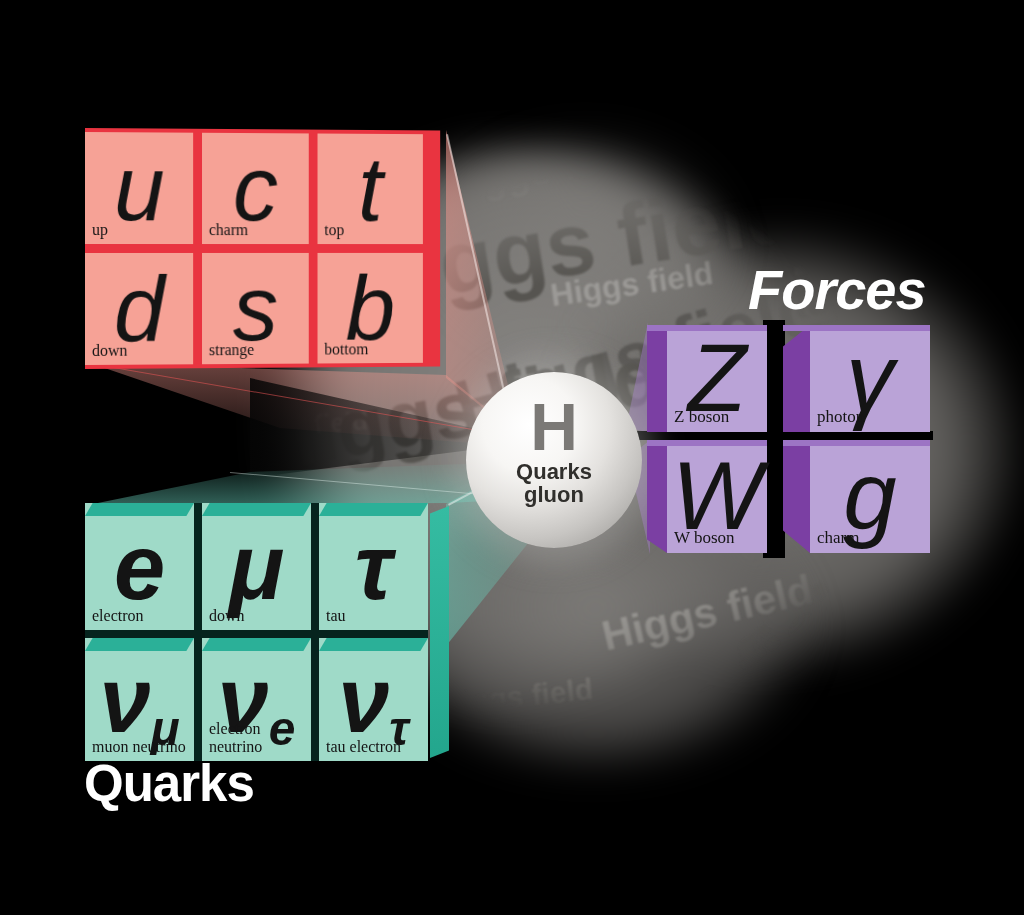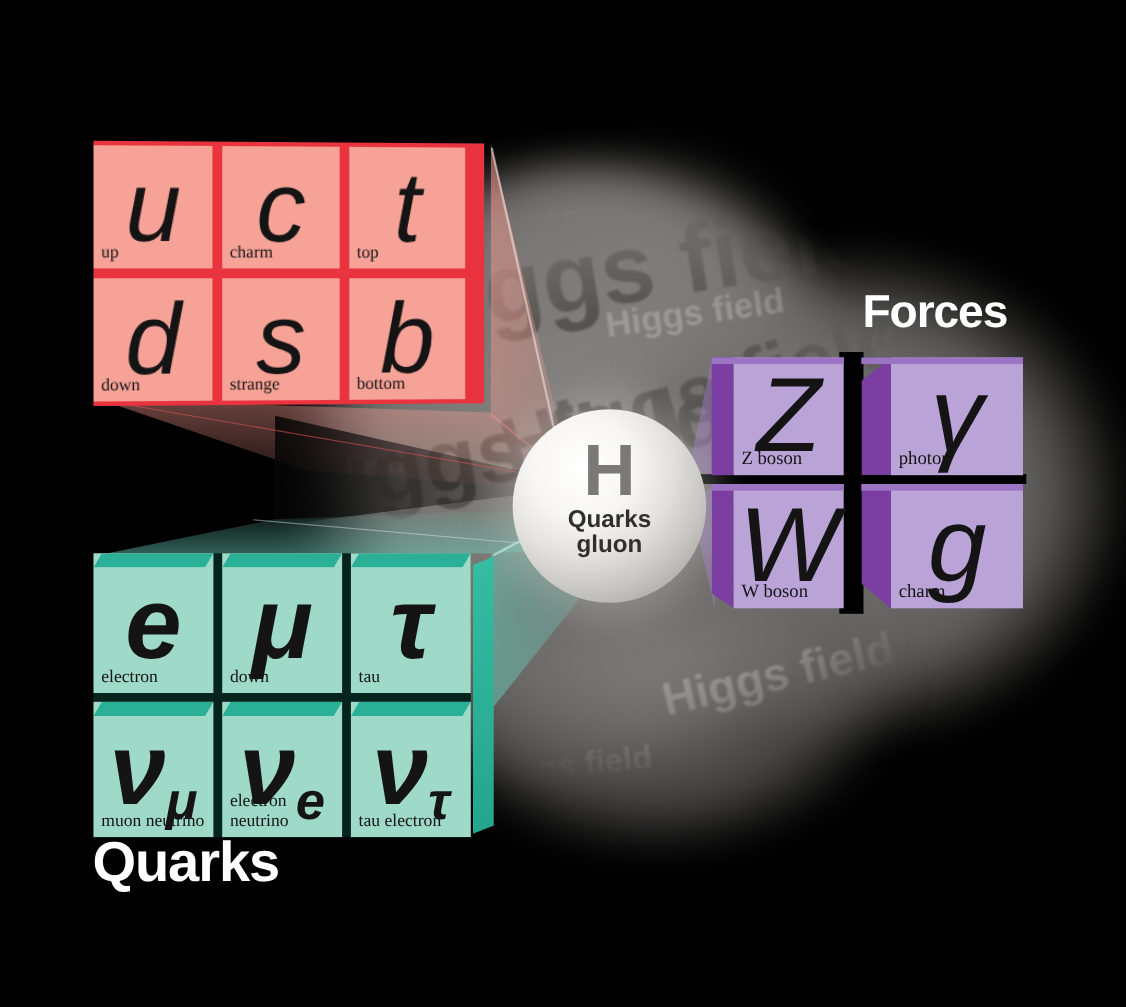--- a/index.html
+++ b/index.html
@@ -55,21 +55,21 @@
   #sphere{position:absolute;left:466px;top:372px;width:176px;height:176px;border-radius:50%;z-index:4;
     background:radial-gradient(circle at 36% 30%, #ffffff 0%, #f7f6f4 28%, #e4e2df 48%, #c7c5c2 68%, #a9a7a4 85%, #979592 100%);
     box-shadow:0 0 30px 14px rgba(190,188,185,.35);
     display:flex;flex-direction:column;align-items:center;}
   #h-sym{font-size:66px;font-weight:700;color:#7b7976;line-height:1;margin-top:22px;}
   .h-name{font-size:22px;font-weight:700;color:#302f2c;line-height:1.05;}
 
   
   .title{position:absolute;color:#fff;font-weight:700;z-index:6;letter-spacing:-1px;line-height:1;}
   #t-quarks{left:84px;top:62px;font-size:48px;}
-  #t-forces{left:784px;top:262px;font-size:42px;}
+  #t-forces{left:748px;top:262px;font-size:56px;font-style:italic;}
   #t-leptons{left:84px;top:758px;font-size:51px;}
 
   
   .pname{position:absolute;left:7px;bottom:5px;font-family:"Liberation Serif",serif;
          font-size:16px;color:#141414;z-index:2;}
   .sym{font-style:italic;color:#141414;line-height:0.9;}
   .cube{position:relative;display:flex;align-items:center;justify-content:center;overflow:visible;}
 
   #quarks-block{position:absolute;left:85px;top:128px;z-index:5;background:#E93440;
     display:grid;grid-template-columns:repeat(3,109px);grid-template-rows:112px 112px;gap:9px;

